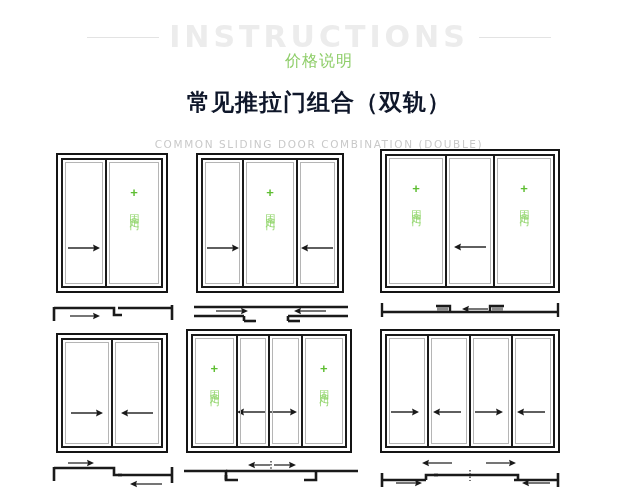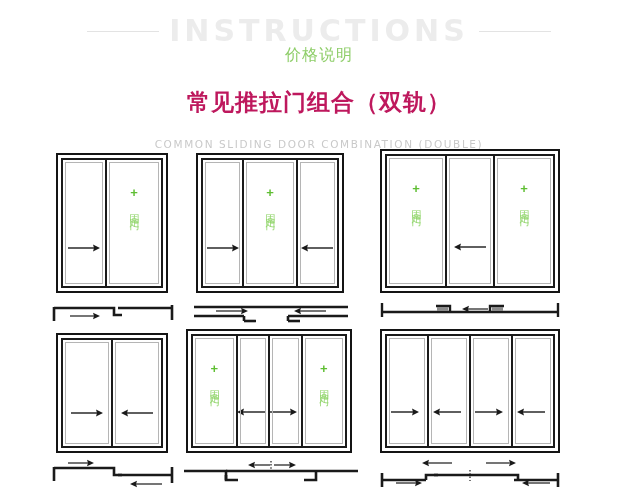--- a/index.html
+++ b/index.html
@@ -6,21 +6,21 @@
   body{
     width:638px;height:500px;
     background:#ffffff;
     font-family:"Liberation Sans","DejaVu Sans",sans-serif;
     overflow:hidden;
     position:relative;
   }
 
   
   .header{
-    position:absolute;left:0;top:0;width:638px;height:78px;
+    position:absolute;left:0;top:6px;width:638px;height:78px;
   }
   .instructions-row{
     position:absolute;left:0;top:14px;width:638px;height:34px;
     display:flex;align-items:center;justify-content:center;gap:10px;
   }
   .hrule{
     width:72px;height:1px;background:#e3e3e3;flex:none;
   }
   .instructions-word{
     font-size:30px;font-weight:bold;letter-spacing:4px;
@@ -31,21 +31,21 @@
     position:absolute;left:0;top:44px;width:638px;
     text-align:center;font-size:16px;color:#8fce6a;
     letter-spacing:1px;line-height:22px;
   }
 
   
   .title-block{
     position:absolute;left:0;top:86px;width:638px;text-align:center;
   }
   .title-cn{
-    font-size:23px;color:#be185d;font-weight:bold;letter-spacing:1px;
+    font-size:23px;color:#0f172a;font-weight:bold;letter-spacing:1px;
     line-height:32px;
   }
   .title-en{
     font-size:10.5px;color:#c9c9c9;letter-spacing:1.6px;
     line-height:16px;margin-top:18px;
     font-family:"DejaVu Sans",sans-serif;
   }
 
   
   .grid{

